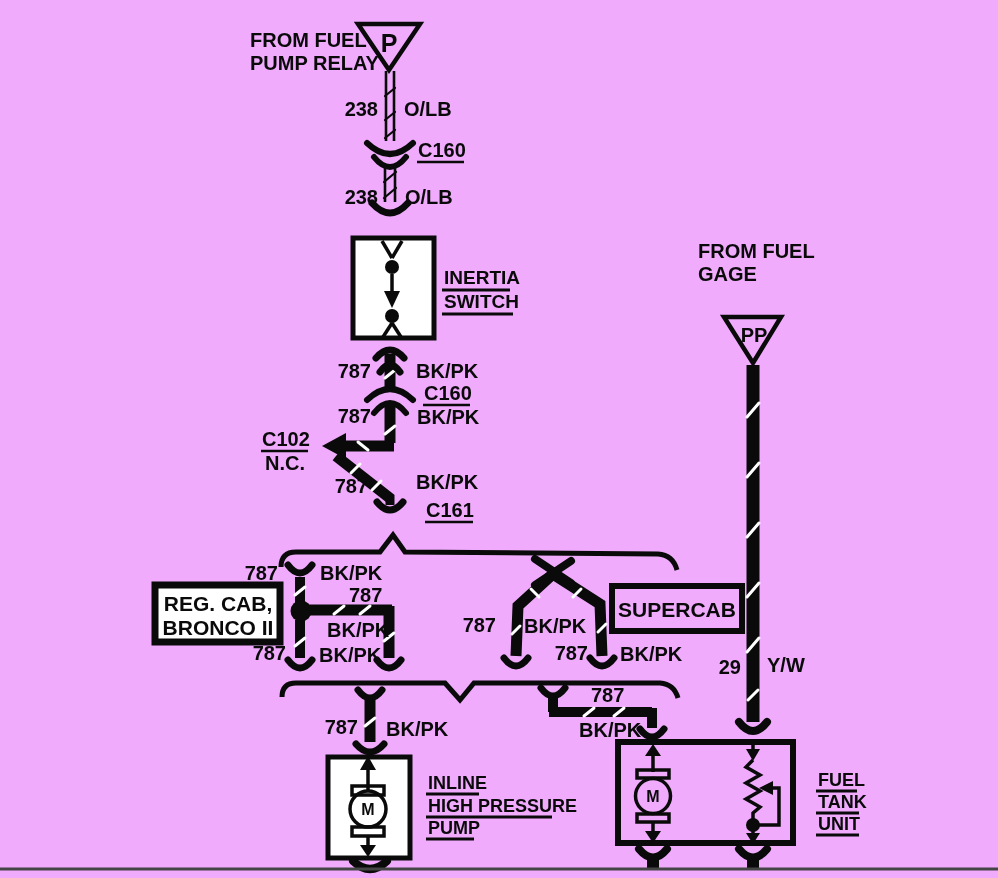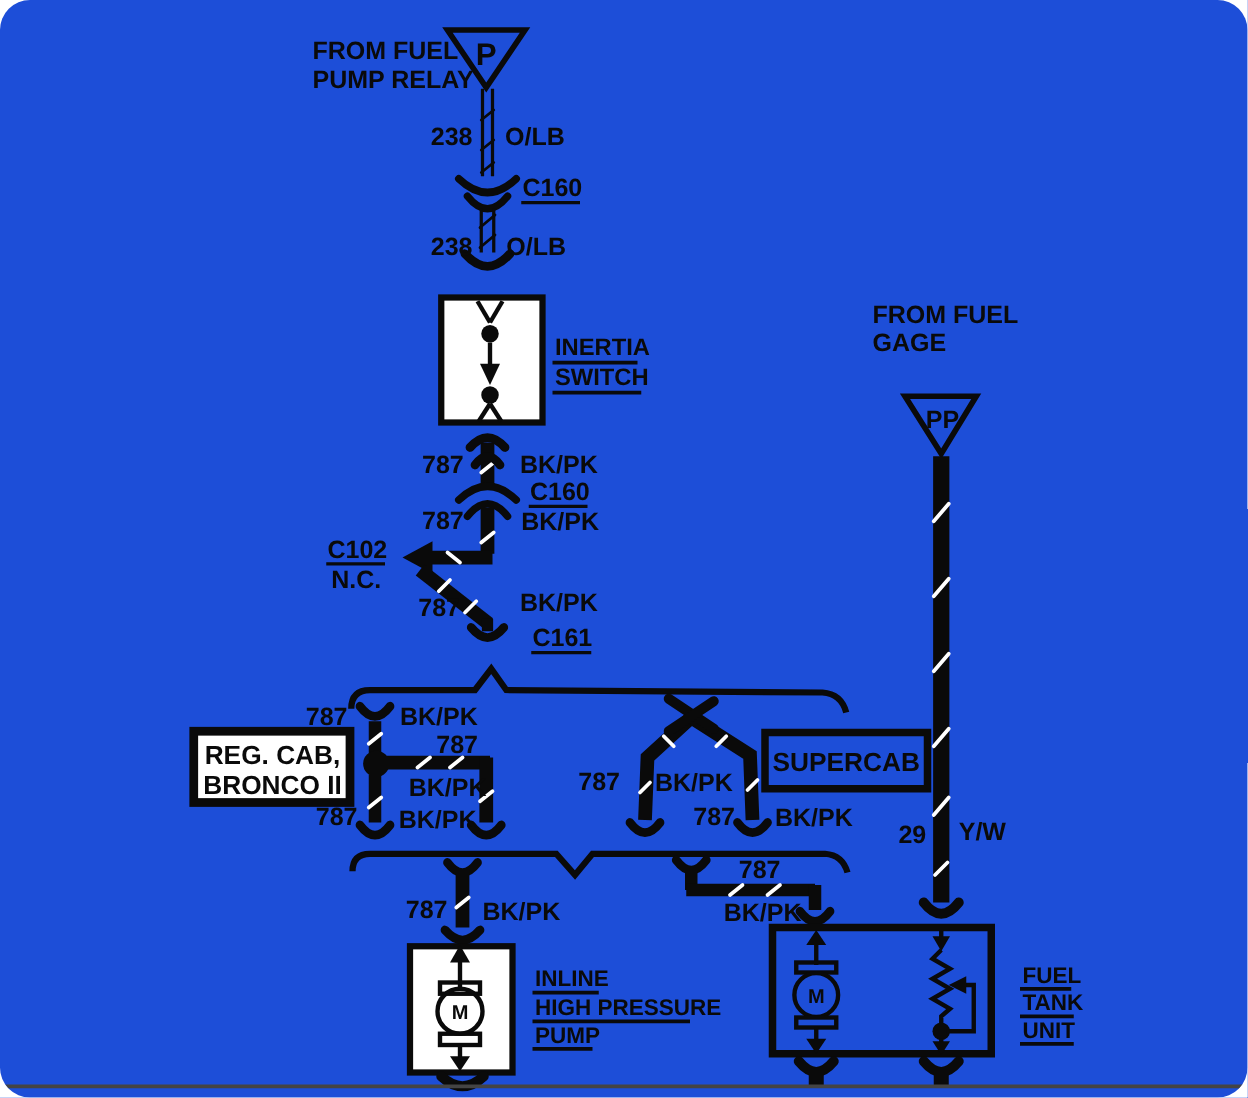--- a/index.html
+++ b/index.html
@@ -1,16 +1,16 @@
 <!DOCTYPE html>
 <html><head>
 <meta charset="utf-8">
 <style>
   html,body{margin:0;padding:0;background:#ffffff;}
-  .stage{position:relative;width:998px;height:878px;background:#1d4ed8;overflow:hidden;border-radius:24px;}
+  .stage{position:relative;width:998px;height:878px;background:#f0abfc;overflow:hidden;}
   svg{display:block;}
   .lbl{font-family:"Liberation Sans",sans-serif;font-weight:700;fill:#0a0a0a;}
   .sz20{font-size:20px;}
   .sz19{font-size:19px;}
   .sz18{font-size:18px;}
   .sz21{font-size:21px;}
   .sz25{font-size:25px;}
   .sz16{font-size:16px;}
   .ink{stroke:#0a0a0a;fill:none;}
   .thick{stroke-width:11;}

